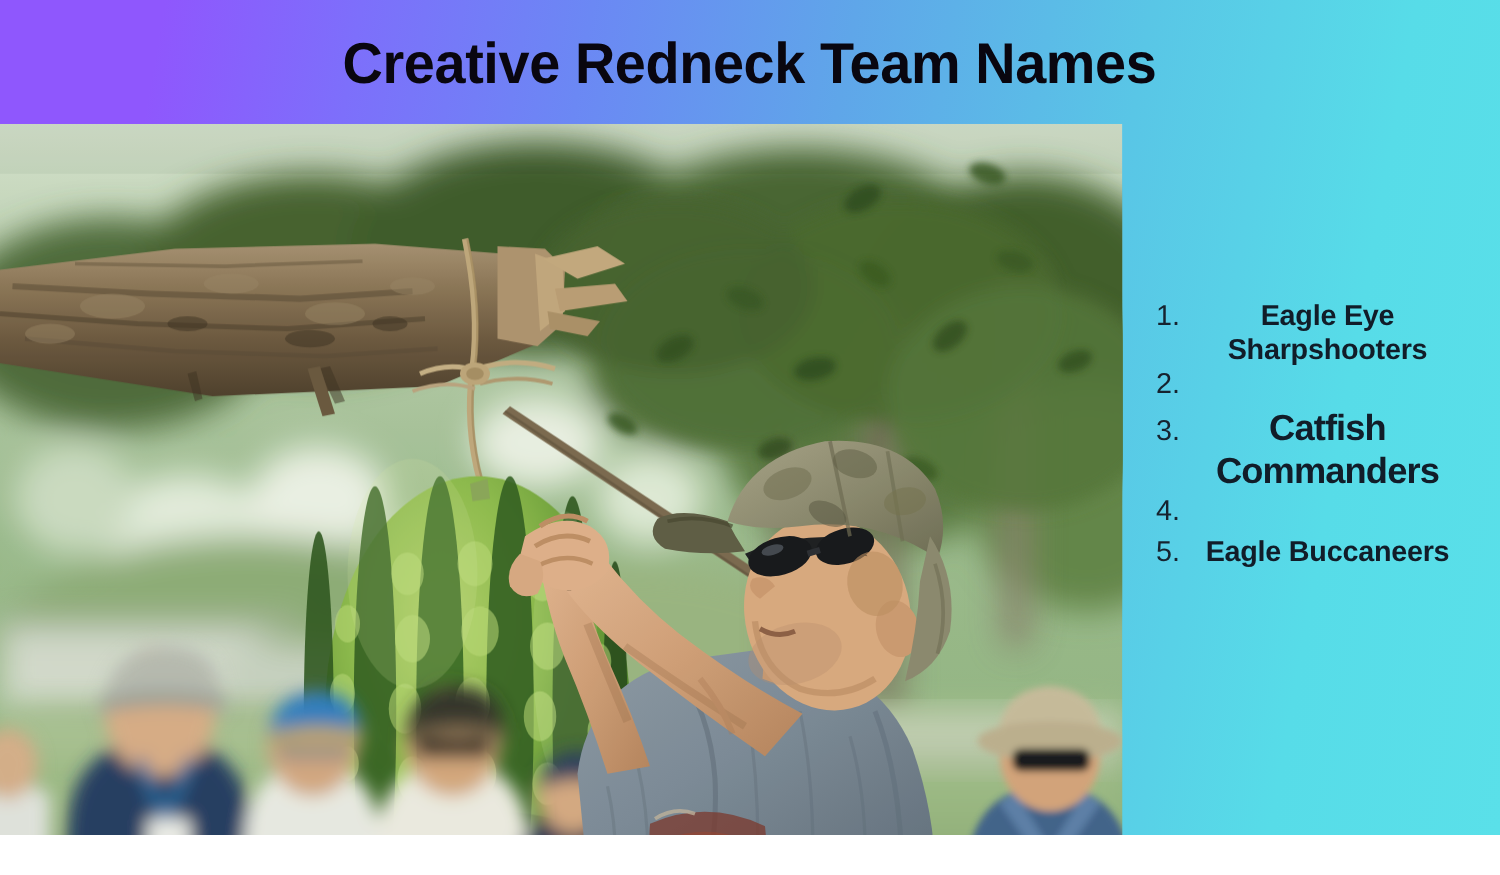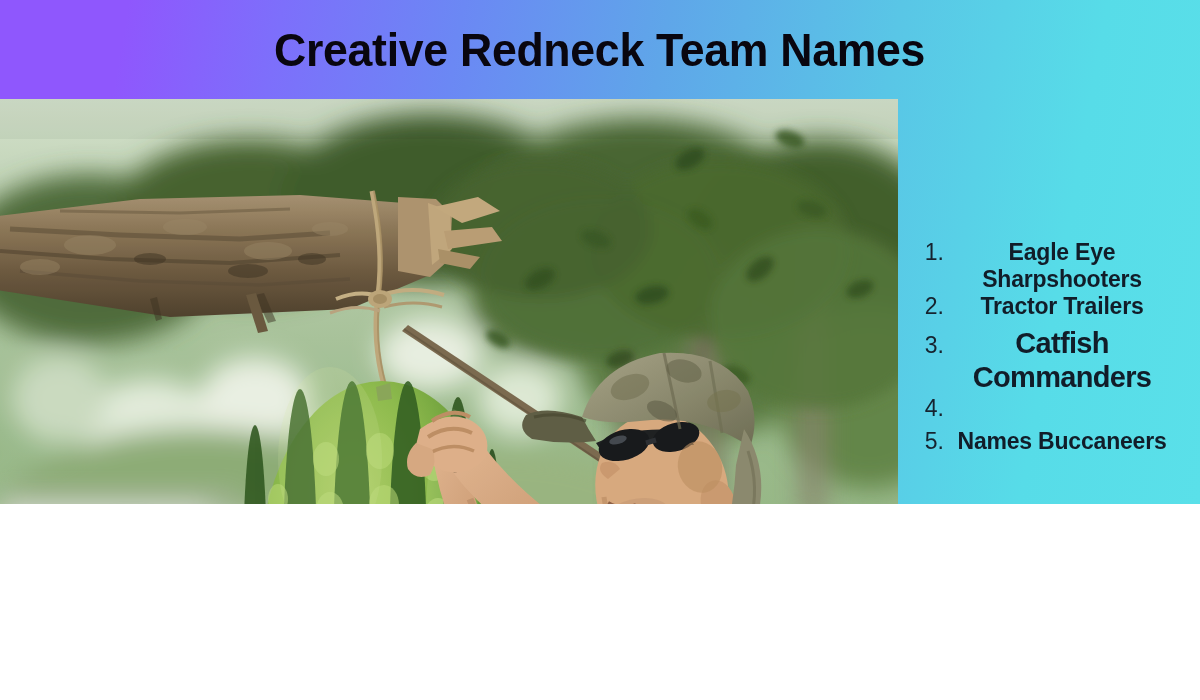--- a/index.html
+++ b/index.html
@@ -3,21 +3,21 @@
 <meta charset="utf-8">
 <style>
   html, body {
     margin: 0;
     padding: 0;
     background: #ffffff;
   }
   #canvas {
     position: relative;
     width: 1200px;
-    height: 504px;
+    height: 668px;
     overflow: hidden;
     font-family: "Liberation Sans", sans-serif;
     background: linear-gradient(100deg,
         #8f57fd 0%,
         #8f57fd 10%,
         #7d6ffb 22%,
         #6b88f4 36%,
         #5fa6e9 52%,
         #59c6e6 70%,
         #57dce8 86%,
@@ -483,30 +483,29 @@
 
   <div id="right-panel">
 
     <ol id="team-list" style="list-style:none;margin:0;padding:0;">
       <li class="list-row">
         <span class="list-num">1.</span>
         <span class="list-label">Eagle Eye Sharpshooters</span>
       </li>
       <li class="list-row">
         <span class="list-num">2.</span>
-        <span class="list-label">Tractor Trailers</span>
       </li>
       <li class="list-row">
         <span class="list-num">3.</span>
         <span class="list-label tight">Catfish Commanders</span>
       </li>
       <li class="list-row">
         <span class="list-num">4.</span>
       </li>
       <li class="list-row">
         <span class="list-num">5.</span>
-        <span class="list-label">Names Buccaneers</span>
+        <span class="list-label">Eagle Buccaneers</span>
       </li>
     </ol>
 
   </div>
 
 </div>
 
 </body></html>

